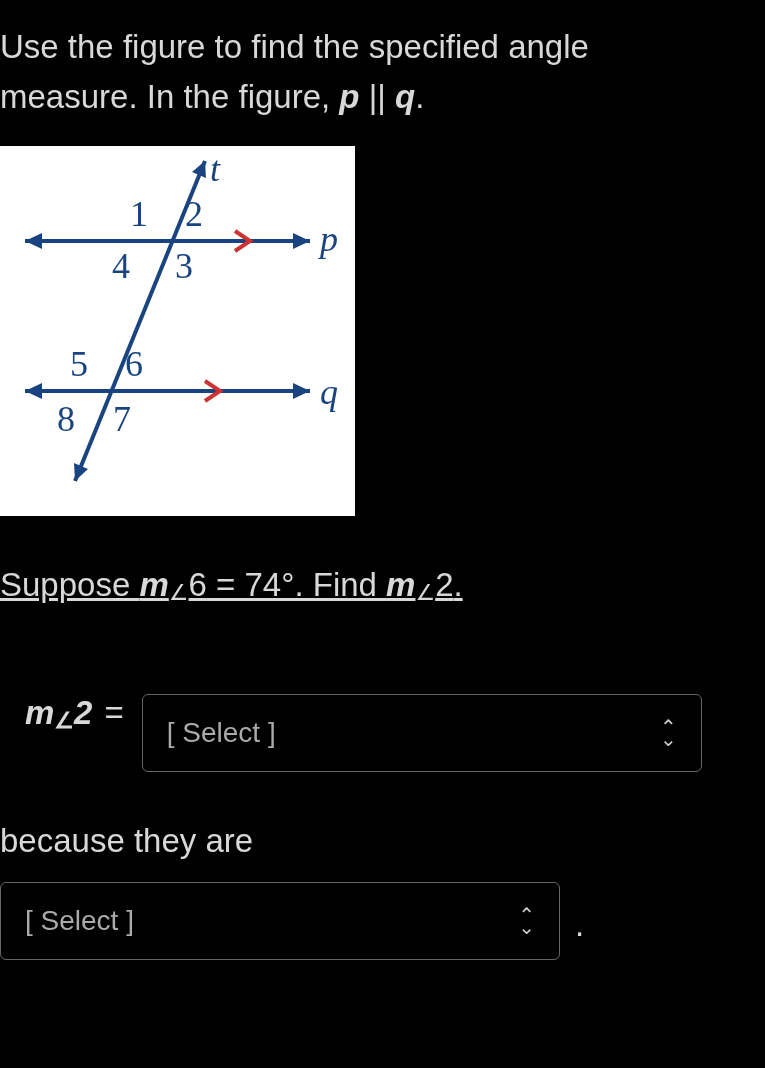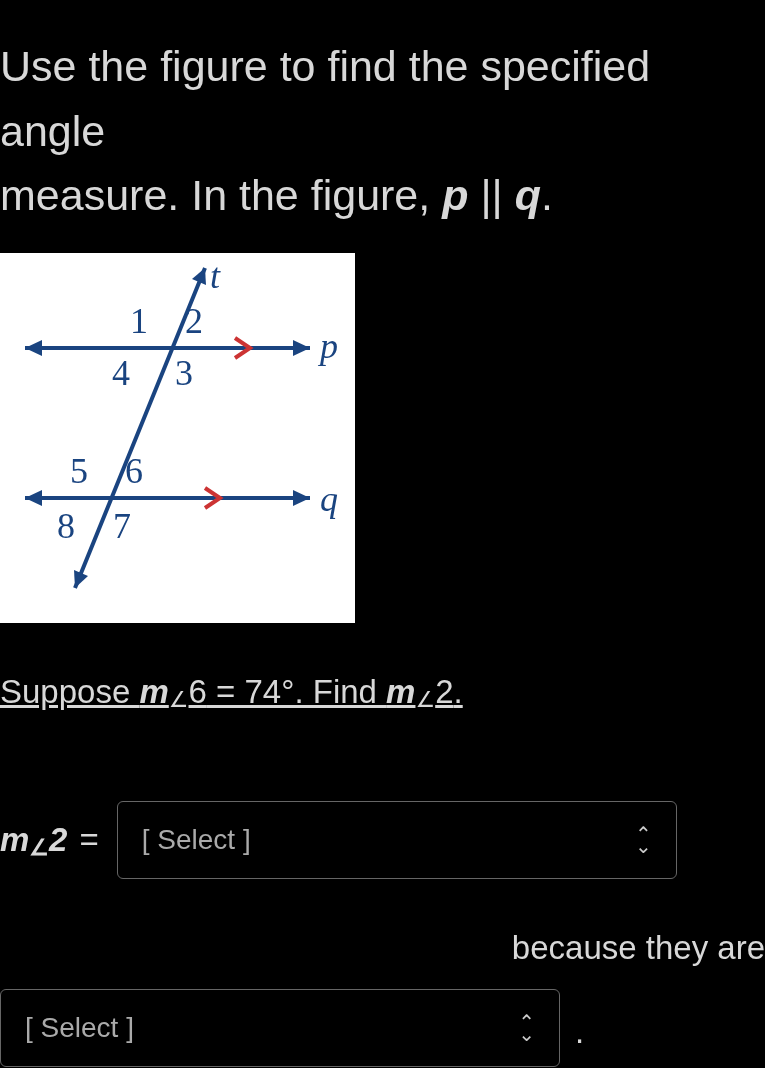--- a/index.html
+++ b/index.html
@@ -10,25 +10,24 @@
     body {
       background-color: #000000;
       color: #d8d8d8;
       font-family: 'Segoe UI', Arial, sans-serif;
       width: 765px;
       height: 1068px;
       padding: 0;
       overflow: hidden;
     }
     .question-text {
-      font-size: 43px;
+      font-size: 33px;
       line-height: 1.5;
       padding: 22px 0 0 0;
       font-weight: 400;
-      margin-top: 12px;
     }
     .bold-italic {
       font-weight: bold;
       font-style: italic;
     }
     .figure-container {
       background: #ffffff;
       width: 355px;
       height: 370px;
       margin-top: 25px;
@@ -39,22 +38,23 @@
       height: 100%;
     }
     .suppose-text {
       font-size: 33px;
       margin-top: 50px;
       font-weight: 400;
       text-decoration: underline;
     }
     .answer-row {
       display: flex;
-      align-items: center;
+      align-items: flex-start;
       margin-top: 90px;
+      padding-left: 25px;
     }
     .angle-label {
       font-size: 33px;
       font-style: italic;
       font-weight: bold;
     }
     .angle-symbol {
       font-size: 22px;
       font-style: normal;
       vertical-align: baseline;
@@ -95,21 +95,20 @@
     .chevron-updown {
       font-size: 20px;
       line-height: 0.6;
       color: #ccc;
       display: flex;
       flex-direction: column;
     }
     .because-text {
       font-size: 33px;
       margin-top: 50px;
-      text-align: right;
     }
     .because-row {
       display: flex;
       align-items: center;
     }
     .period {
       font-size: 33px;
       margin-left: 15px;
       position: relative;
       top: 15px;

